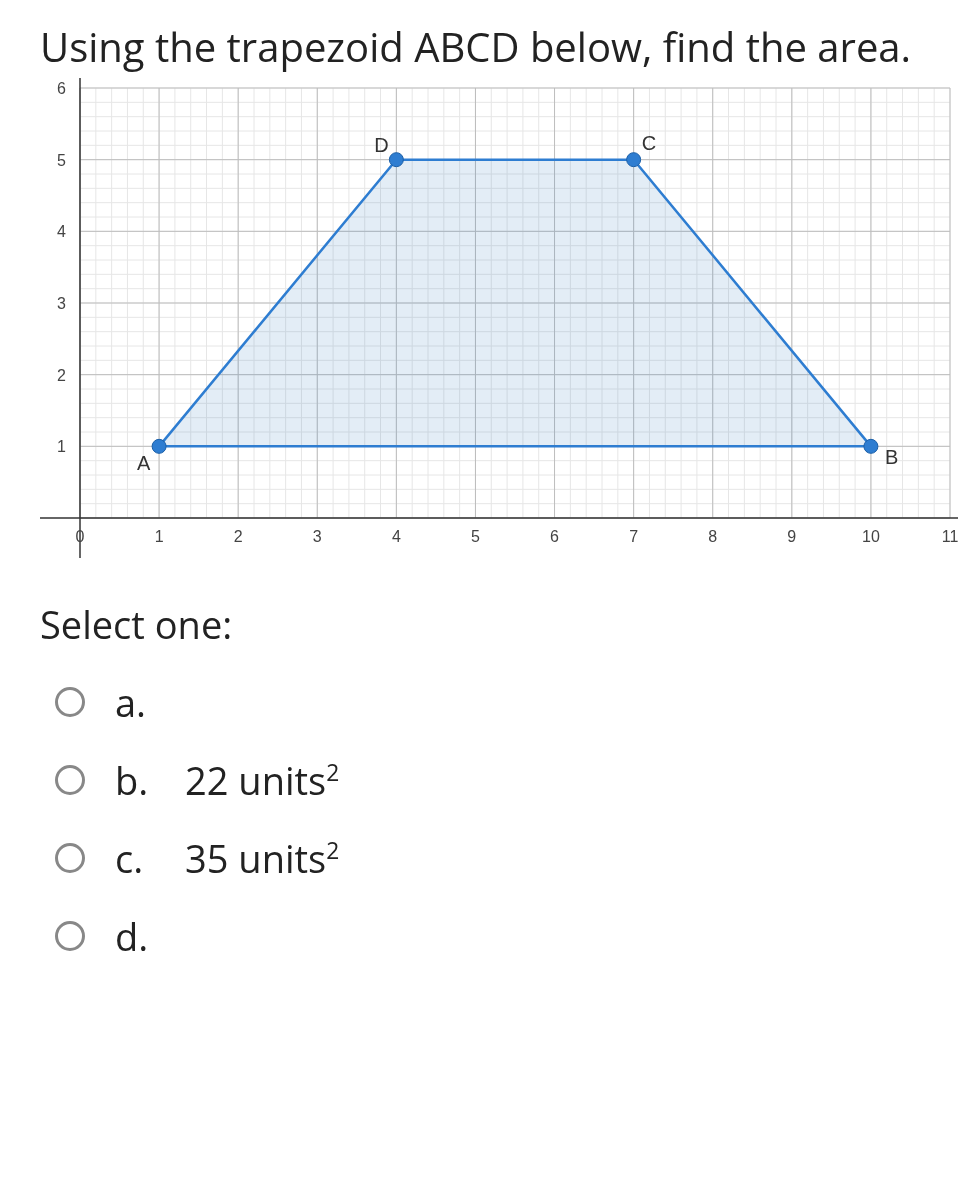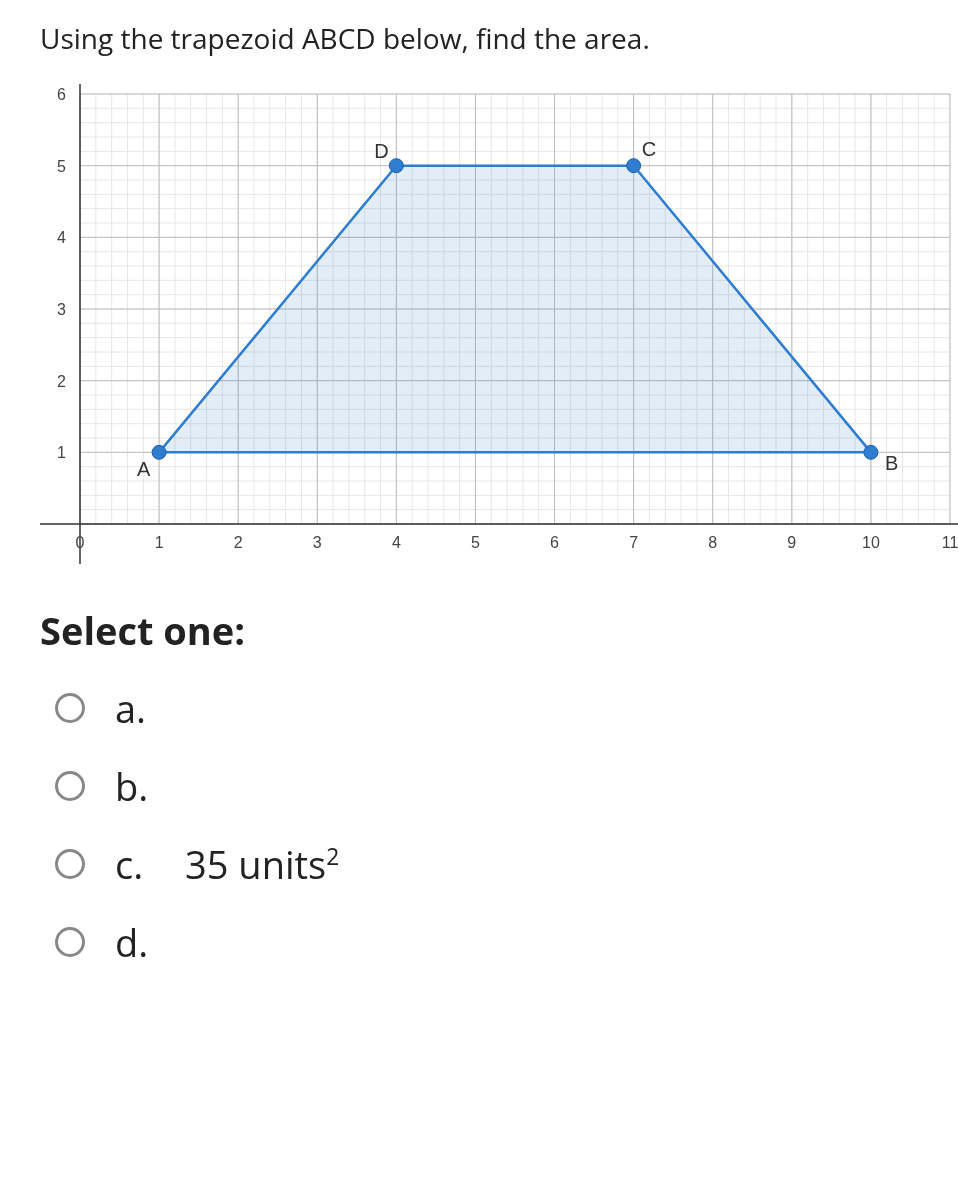--- a/index.html
+++ b/index.html
@@ -5,41 +5,40 @@
   * { box-sizing: border-box; }
   body {
     margin: 0;
     padding: 20px 40px;
     font-family: "Open Sans", "Segoe UI", Arial, sans-serif;
     background: #fff;
     color: #222;
     width: 958px;
   }
   .question {
-    font-size: 28px;
+    font-size: 40px;
     line-height: 1.35;
-    margin-bottom: 26px;
+    margin-bottom: 4px;
   }
   .graph-wrap {
     width: 920px;
     height: 480px;
     margin-bottom: 40px;
   }
   svg { display: block; }
   .grid-minor { stroke: #e6e6e6; stroke-width: 1; }
   .grid-major { stroke: #bdbdbd; stroke-width: 1; }
   .axis { stroke: #333; stroke-width: 1.5; }
   .trap-fill { fill: rgba(64,131,196,0.15); stroke: #2E7DD1; stroke-width: 2.5; }
   .vertex { fill: #2E7DD1; stroke: #1a5fa8; stroke-width: 1; }
   .tick-label { font-size: 16px; fill: #444; font-family: Arial, sans-serif; }
   .vertex-label { font-size: 20px; fill: #333; font-family: Arial, sans-serif; }
   .select-label {
     font-size: 38px;
     margin: 30px 0 20px 0;
-    font-weight: bold;
   }
   .options { margin-left: 15px; }
   .option-row {
     display: flex;
     align-items: center;
     font-size: 38px;
     margin: 26px 0;
     cursor: pointer;
   }
   .radio {
@@ -201,20 +200,21 @@
 <div class="select-label">Select one:</div>
 
 <div class="options" id="options">
     <div class="option-row">
       <span class="radio"></span>
       <span class="opt-letter">a.</span>
     </div>
     <div class="option-row">
       <span class="radio"></span>
       <span class="opt-letter">b.</span>
+      <span class="opt-text">22 units<sup>2</sup></span>
     </div>
     <div class="option-row">
       <span class="radio"></span>
       <span class="opt-letter">c.</span>
       <span class="opt-text">35 units<sup>2</sup></span>
     </div>
     <div class="option-row">
       <span class="radio"></span>
       <span class="opt-letter">d.</span>
     </div>

